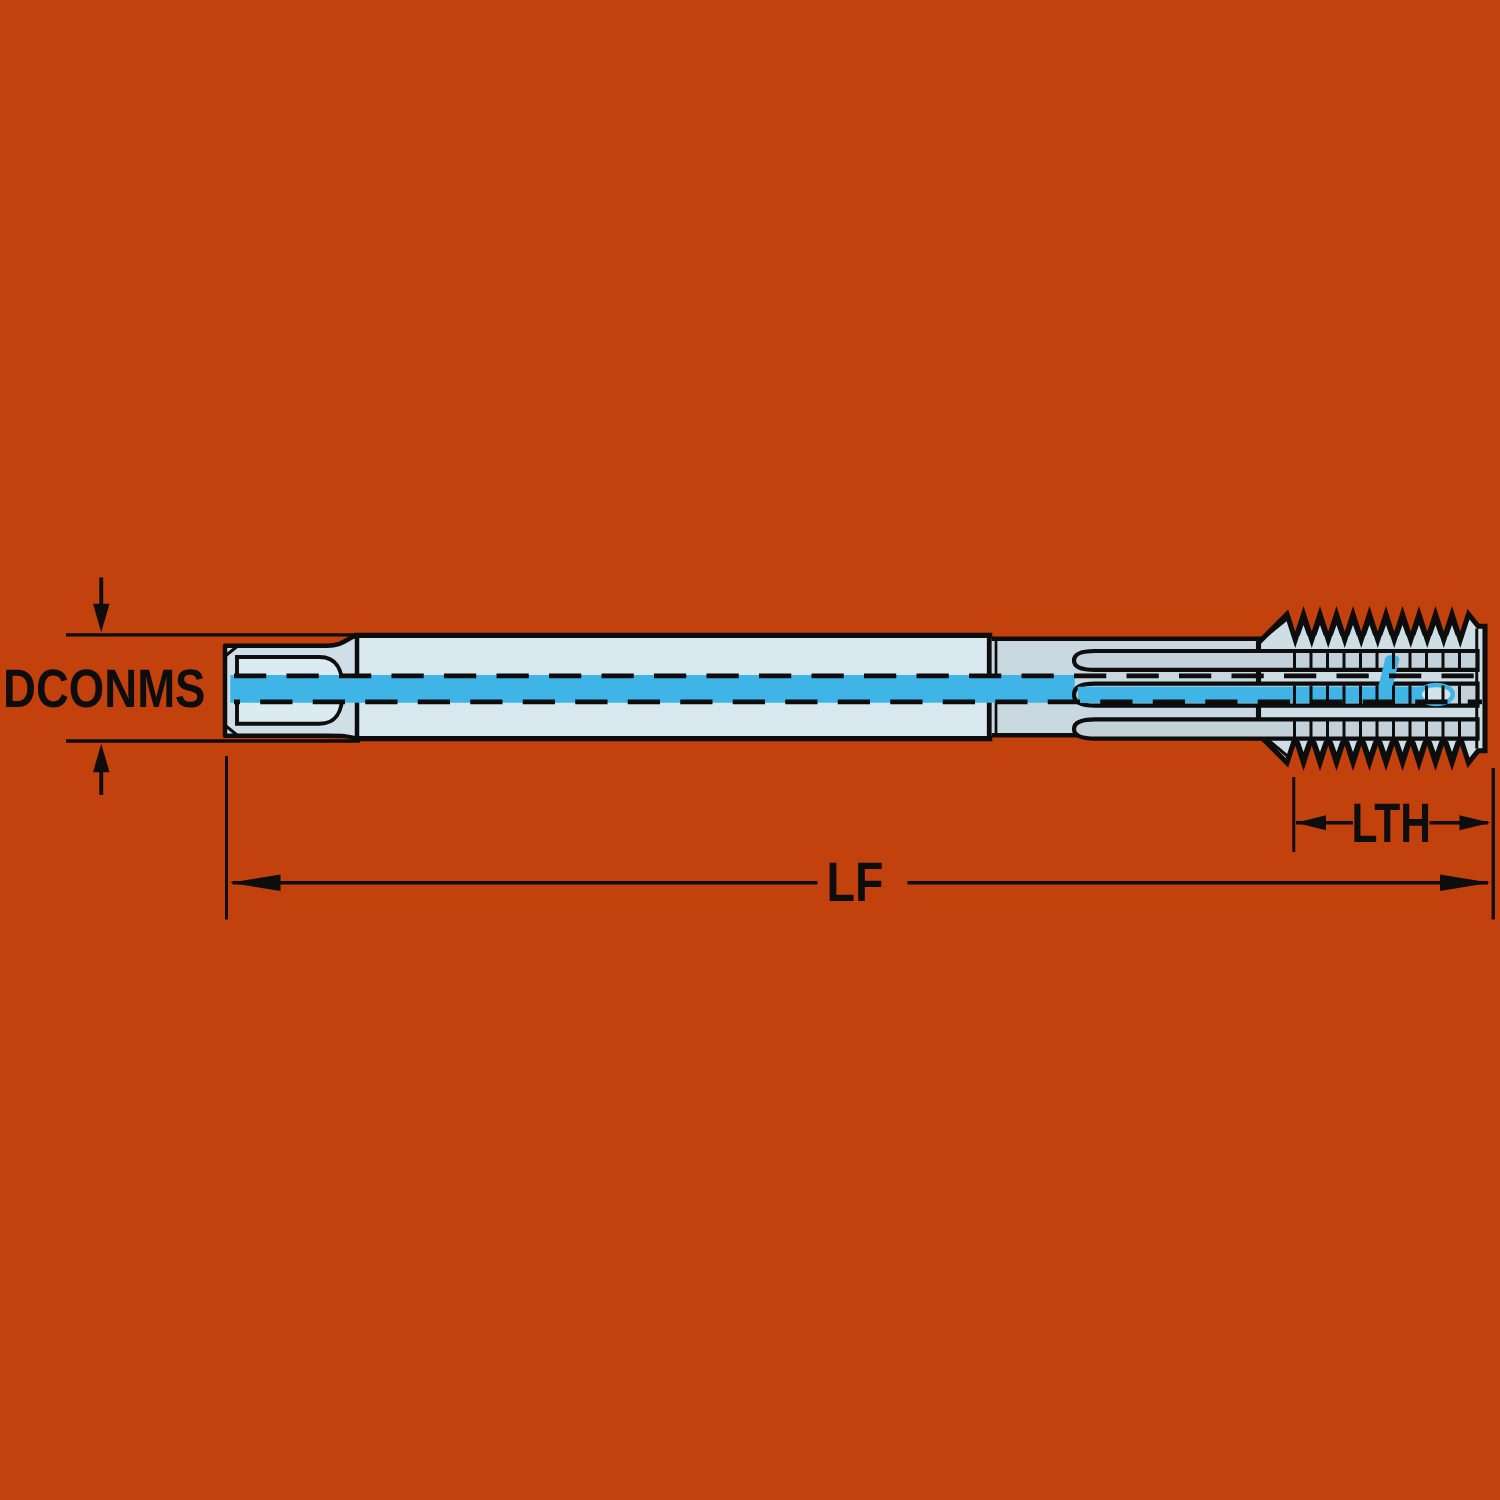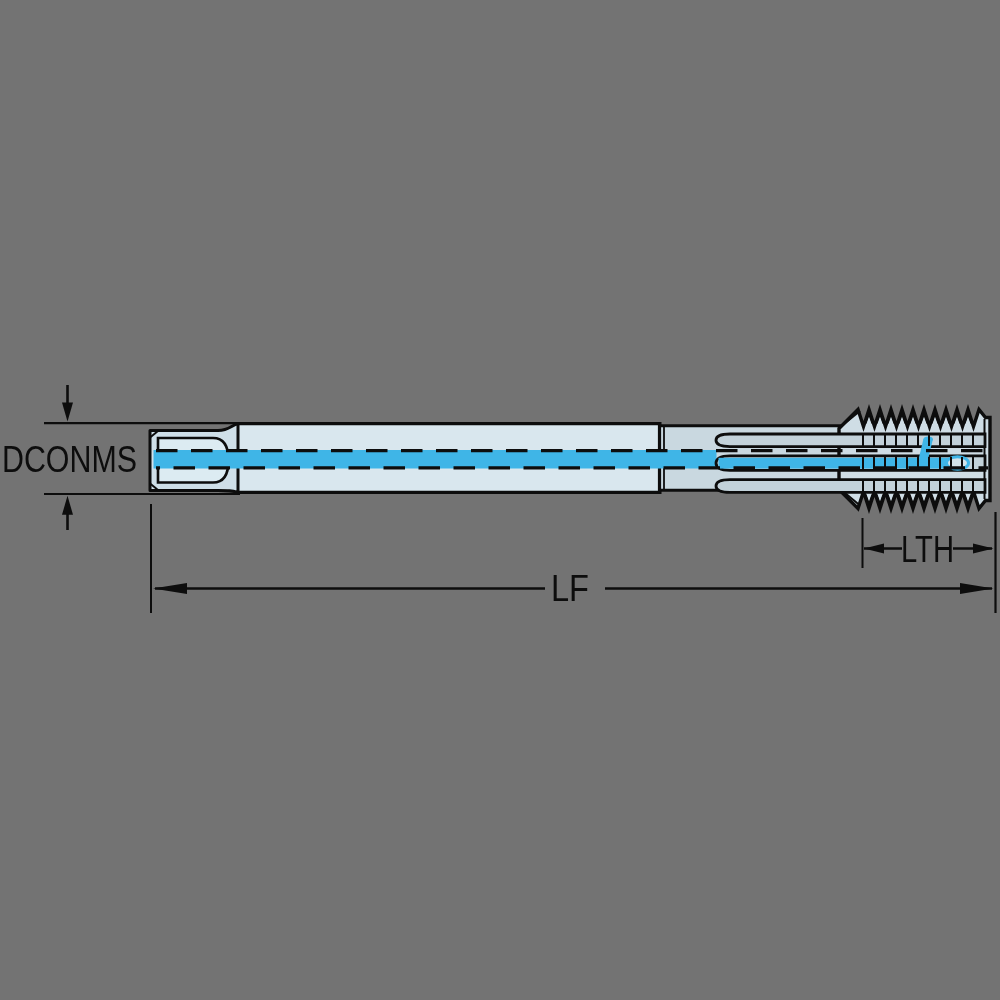--- a/index.html
+++ b/index.html
@@ -1,16 +1,16 @@
 <!DOCTYPE html>
 <html><head>
 <meta charset="utf-8">
 <style>
   html,body{margin:0;padding:0;background:#ffffff;}
-  #canvas{position:relative;width:1000px;height:1000px;background:#737373;overflow:hidden;}
+  #canvas{position:relative;width:1000px;height:1000px;background:#c2410c;overflow:hidden;font-weight:bold;}
   svg{position:absolute;left:0;top:0;}
   text{font-family:"Liberation Sans", sans-serif;fill:#0d0d0d;}
 </style>
 </head>
 <body>
 
 <div id="canvas">
 <svg width="1000" height="1000" viewBox="0 0 1000 1000">
 
   <rect x="659" y="425.5" width="182" height="65" stroke="none" fill="#c9d8e0"></rect>

